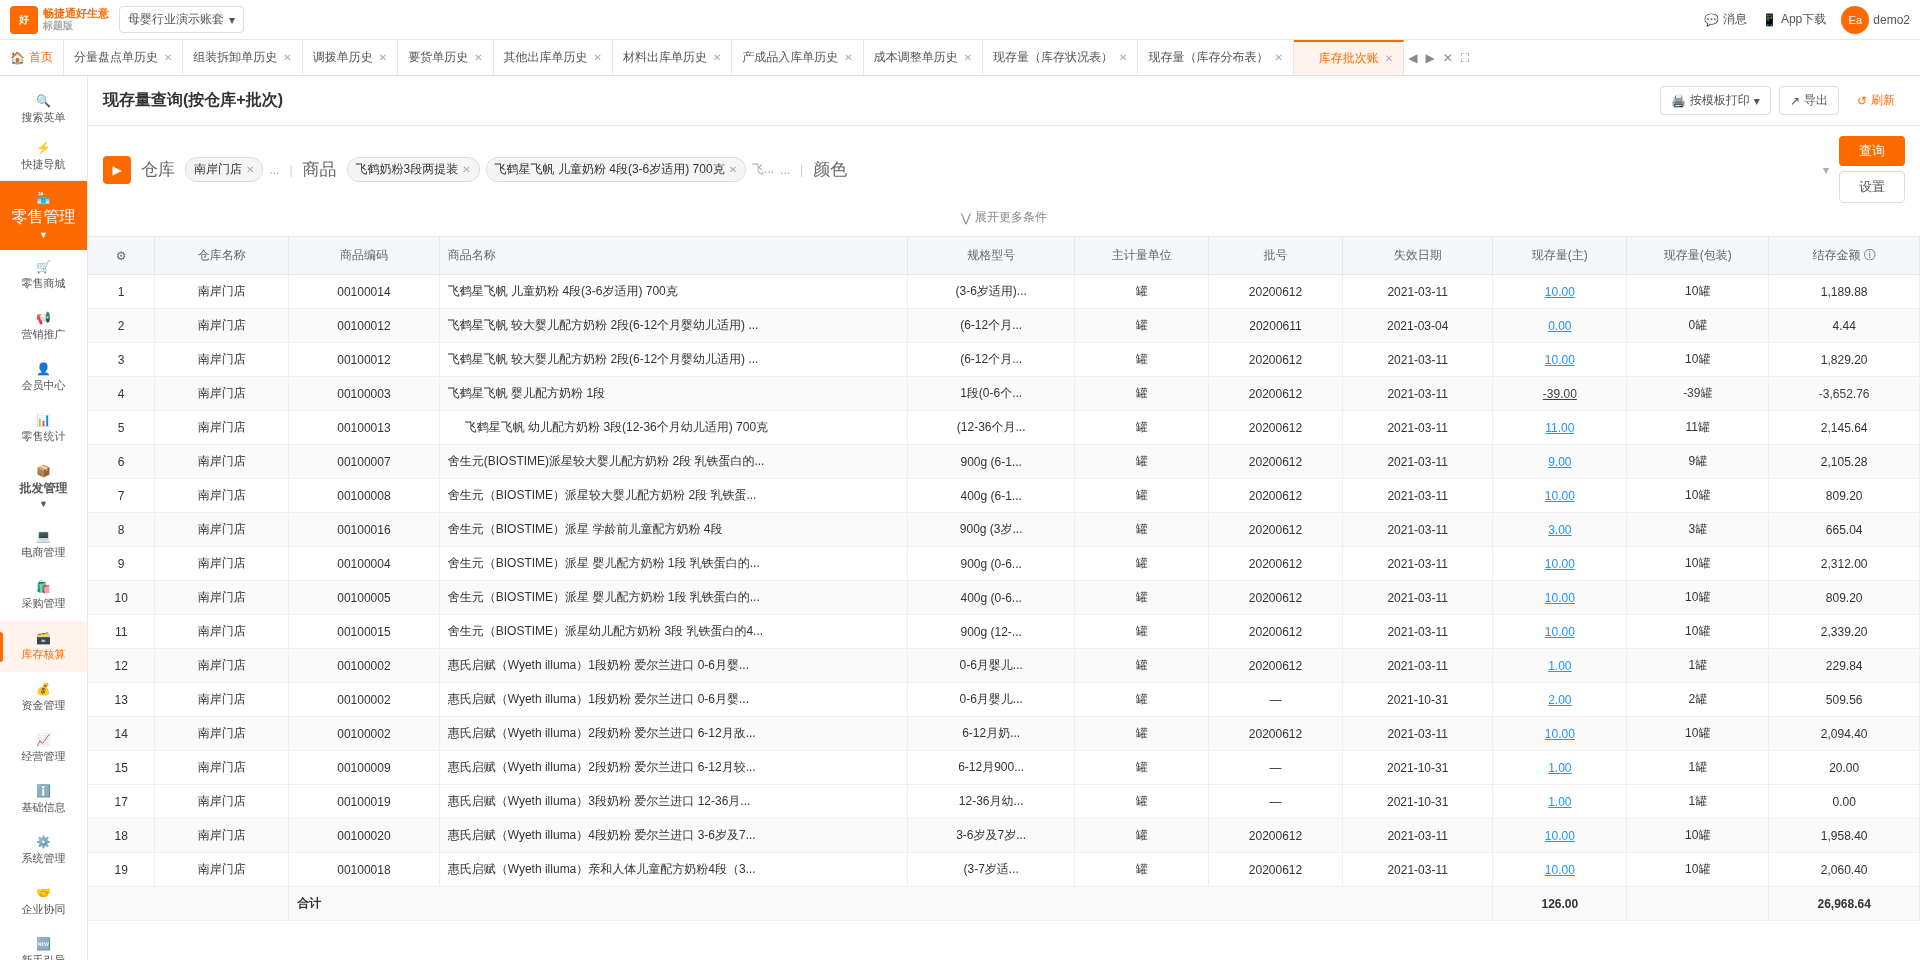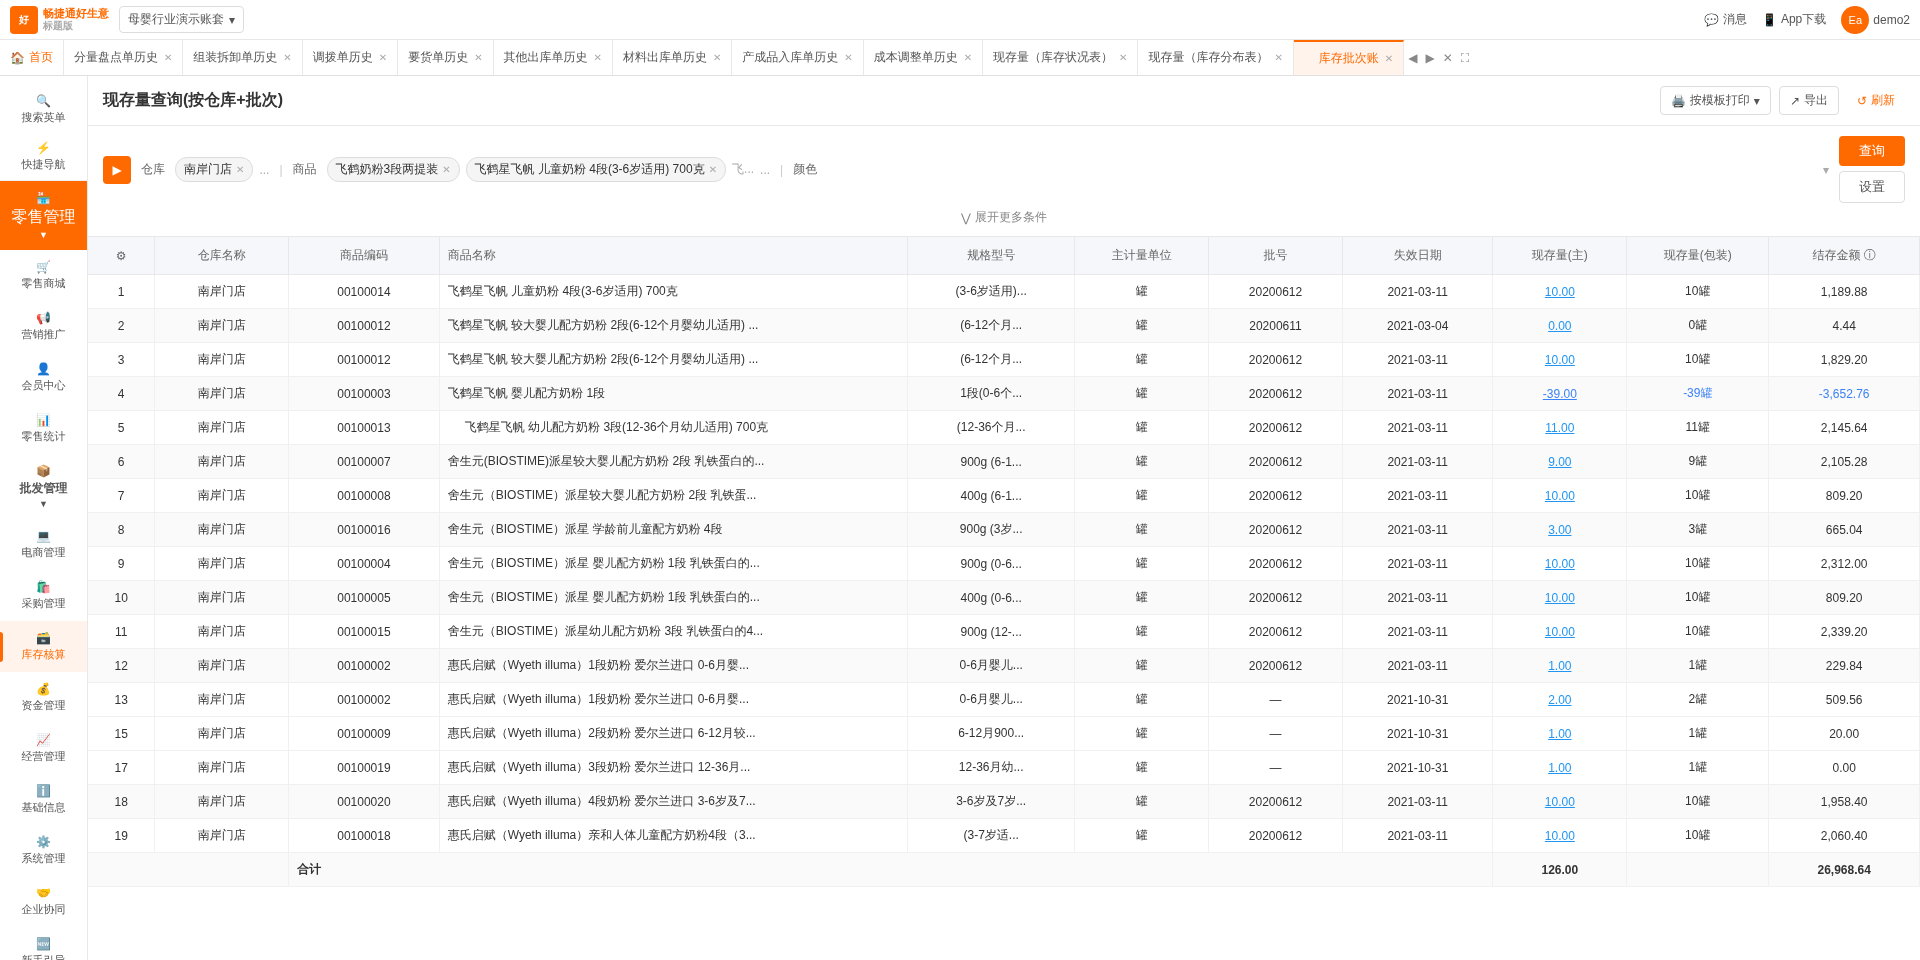--- a/index.html
+++ b/index.html
@@ -41,41 +41,41 @@
     .page-title { font-size: 16px; font-weight: bold; color: #333; }
     .header-actions { display: flex; align-items: center; gap: 8px; }
     .btn-template { display: flex; align-items: center; gap: 4px; padding: 5px 10px; border: 1px solid #ddd; border-radius: 4px; cursor: pointer; font-size: 12px; color: #555; background: white; }
     .btn-export { display: flex; align-items: center; gap: 4px; padding: 5px 10px; border: 1px solid #ddd; border-radius: 4px; cursor: pointer; font-size: 12px; color: #555; background: white; }
     .btn-refresh { display: flex; align-items: center; gap: 4px; padding: 5px 10px; border: none; cursor: pointer; font-size: 12px; color: #ff6a00; background: transparent; }
 
     
     .filter-area { background: #fff; padding: 10px 15px; border-bottom: 1px solid #e8e8e8; }
     .filter-row { display: flex; align-items: center; gap: 10px; flex-wrap: wrap; }
     .filter-expand-btn { width: 28px; height: 28px; background: #ff6a00; border-radius: 4px; display: flex; align-items: center; justify-content: center; color: white; cursor: pointer; flex-shrink: 0; }
-    .filter-label { font-size: 12px; color: #666; white-space: nowrap; }
+    .filter-label { font-size: 17px; color: #666; white-space: nowrap; }
     .filter-tags { display: flex; align-items: center; gap: 6px; flex-wrap: wrap; }
     .filter-tag { display: flex; align-items: center; gap: 4px; padding: 3px 8px; background: #f5f5f5; border: 1px solid #ddd; border-radius: 12px; font-size: 12px; color: #333; }
     .filter-tag-close { cursor: pointer; color: #aaa; font-size: 10px; }
     .filter-more { color: #aaa; cursor: pointer; }
     .filter-divider { color: #ccc; }
     .filter-expand-more { display: flex; align-items: center; justify-content: center; gap: 4px; color: #888; cursor: pointer; font-size: 12px; padding: 6px 0 0; }
 
     
     .btn-query { background: #ff6a00; color: white; border: none; padding: 6px 20px; border-radius: 4px; cursor: pointer; font-size: 13px; }
     .btn-setting { background: white; color: #555; border: 1px solid #ddd; padding: 6px 14px; border-radius: 4px; cursor: pointer; font-size: 13px; }
     .filter-right-btns { display: flex; flex-direction: column; gap: 5px; margin-left: auto; }
 
     
     .table-container { flex: 1; overflow: auto; background: #fff; }
     table { width: 100%; border-collapse: collapse; font-size: 12px; }
     thead tr { background: #f5f7fa; }
     th { padding: 10px 8px; text-align: center; border-bottom: 1px solid #e8e8e8; border-right: 1px solid #e8e8e8; font-weight: normal; color: #666; white-space: nowrap; }
     td { padding: 8px 8px; text-align: center; border-bottom: 1px solid #f0f0f0; border-right: 1px solid #f0f0f0; color: #333; white-space: nowrap; }
     .td-left { text-align: left; }
-    .td-red { color: #3b82f6; }
+    .td-red { color: #404040; }
     .td-link { color: #2196f3; text-decoration: underline; cursor: pointer; }
     .footer-row td { background: #fafafa; font-weight: bold; }
     .col-no { width: 40px; }
     .col-warehouse { width: 80px; }
     .col-code { width: 90px; }
     .col-name { width: 280px; text-align: left; }
     .col-spec { width: 100px; }
     .col-unit { width: 80px; }
     .col-batch { width: 80px; }
     .col-expire { width: 90px; }
@@ -497,20 +497,33 @@
     <td>00100002</td>
     <td class="td-left" style="max-width:280px;overflow:hidden;text-overflow:ellipsis;">惠氏启赋（Wyeth illuma）1段奶粉 爱尔兰进口 0-6月婴...</td>
     <td>0-6月婴儿...</td>
     <td>罐</td>
     <td>—</td>
     <td>2021-10-31</td>
     <td class="td-link" style="text-decoration:underline;cursor:pointer;">2.00</td>
     <td class="">2罐</td>
     <td class="">509.56</td>
   </tr>
+            <tr style="background: rgb(250, 250, 250);">
+    <td>14</td>
+    <td>南岸门店</td>
+    <td>00100002</td>
+    <td class="td-left" style="max-width:280px;overflow:hidden;text-overflow:ellipsis;">惠氏启赋（Wyeth illuma）2段奶粉 爱尔兰进口 6-12月敌...</td>
+    <td>6-12月奶...</td>
+    <td>罐</td>
+    <td>20200612</td>
+    <td>2021-03-11</td>
+    <td class="td-link" style="text-decoration:underline;cursor:pointer;">10.00</td>
+    <td class="">10罐</td>
+    <td class="">2,094.40</td>
+  </tr>
             <tr style="">
     <td>15</td>
     <td>南岸门店</td>
     <td>00100009</td>
     <td class="td-left" style="max-width:280px;overflow:hidden;text-overflow:ellipsis;">惠氏启赋（Wyeth illuma）2段奶粉 爱尔兰进口 6-12月较...</td>
     <td>6-12月900...</td>
     <td>罐</td>
     <td>—</td>
     <td>2021-10-31</td>
     <td class="td-link" style="text-decoration:underline;cursor:pointer;">1.00</td>

